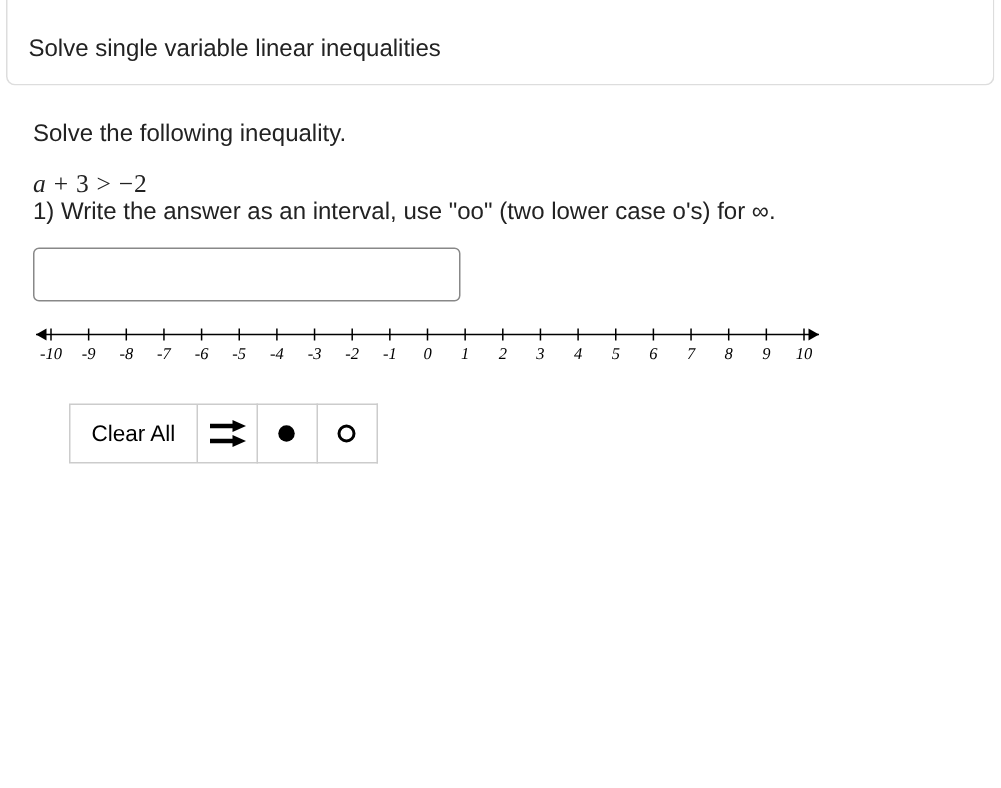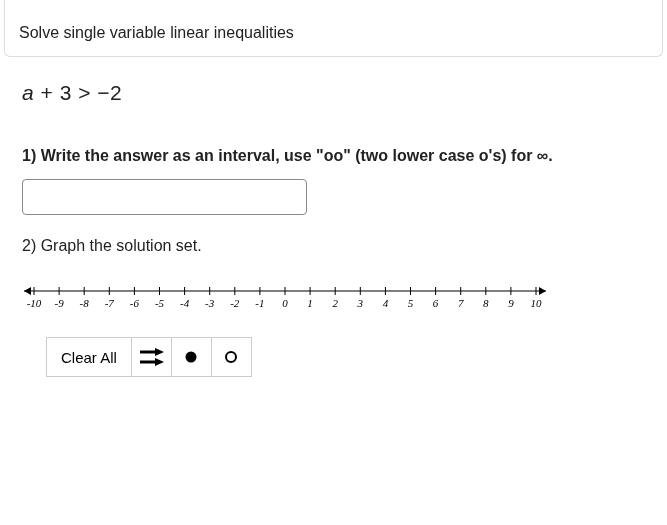--- a/index.html
+++ b/index.html
@@ -17,26 +17,26 @@
     border-top: none;
     border-radius: 0 0 6px 6px;
     padding: 24px 14px 14px;
     margin: 0 4px;
   }
   .content {
     padding: 24px 22px 0;
   }
   .prompt { margin-bottom: 14px; }
   .math {
-    font-family: Liberation Sans, sans-serif;
-    font-size: 21px;
+    font-family: Liberation Serif, serif;
+    font-size: 17px;
     letter-spacing: 0.5px;
   }
   .math .var { font-style: italic; }
-  .q1 { margin-top: 42px; margin-bottom: 14px; font-weight: bold; }
+  .q1 { margin-bottom: 14px; }
   .q2 { margin-top: 22px; margin-bottom: 22px; }
   .answer-input {
     width: 285px;
     height: 36px;
     border: 1px solid #888;
     border-radius: 4px;
     padding: 4px 8px;
     font-size: 15px;
   }
   
@@ -74,34 +74,34 @@
 </style>
 </head>
 <body>
 
 <div class="header-bar">
   <span>Solve single variable linear inequalities</span>
 </div>
 
 <div class="content">
 
+  <p class="prompt">Solve the following inequality.</p>
 
   <p class="math">
     <span class="var">a</span>
     <span>+</span>
     <span>3</span>
     <span>&gt;</span>
     <span>−2</span>
   </p>
 
   <p class="q1">1) Write the answer as an interval, use "oo" (two lower case o's) for ∞.</p>
 
   <input class="answer-input" type="text" placeholder="" style="">
 
-  <p class="q2">2) Graph the solution set.</p>
 
   <div class="numline-wrap">
     <svg class="numline" id="numline-svg" width="530" height="40">
         <line x1="4" x2="526" y1="14" y2="14" class="nl-line"></line>
         <polygon points="4,14 11,10 11,18" fill="#000"></polygon>
         <polygon points="526,14 519,10 519,18" fill="#000"></polygon>
         <line x1="14" x2="14" y1="10" y2="18" class="nl-tick"></line>
         <text x="14" y="30" class="nl-label">-10</text>
         <line x1="39.1" x2="39.1" y1="10" y2="18" class="nl-tick"></line>
         <text x="39.1" y="30" class="nl-label">-9</text>

